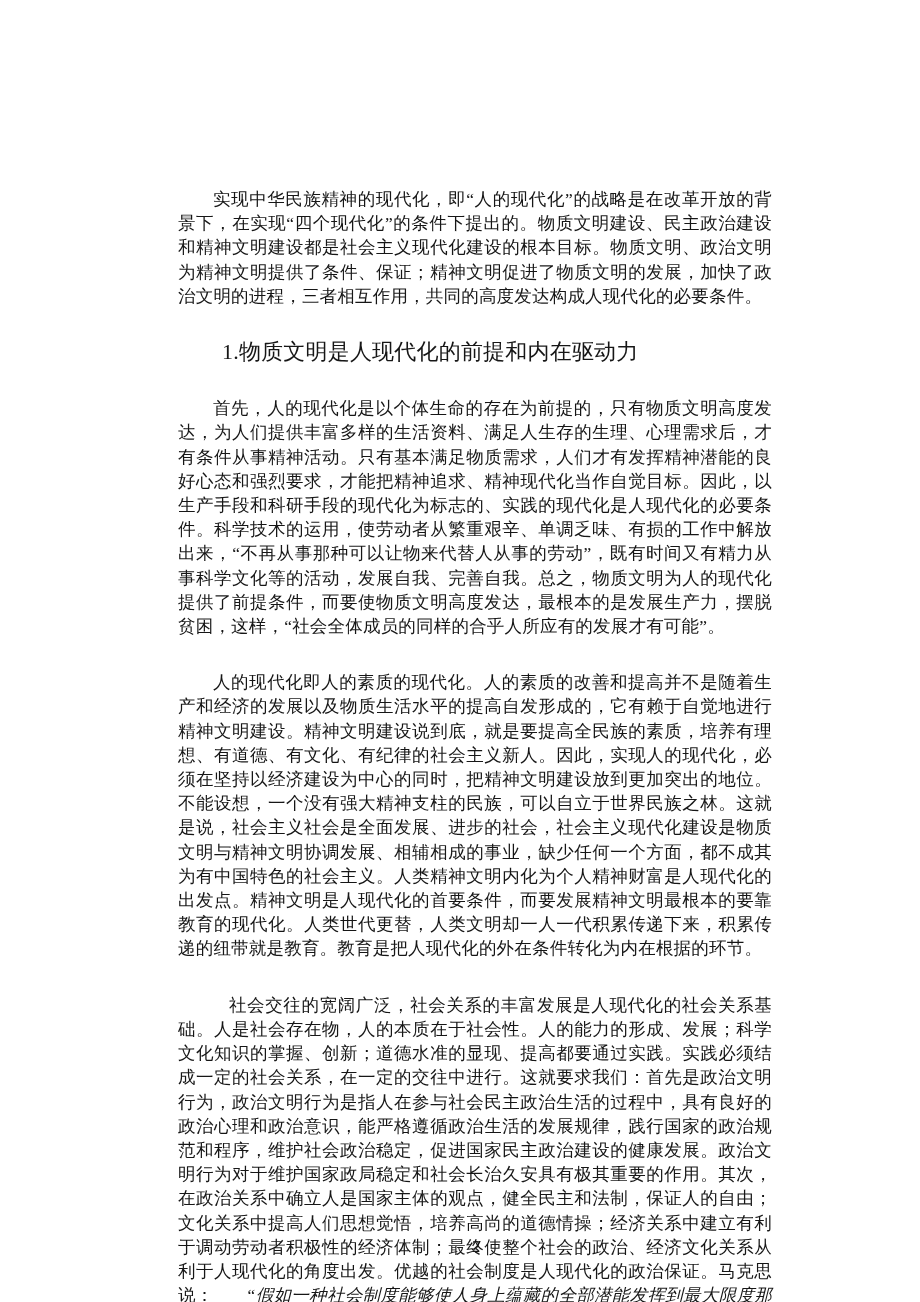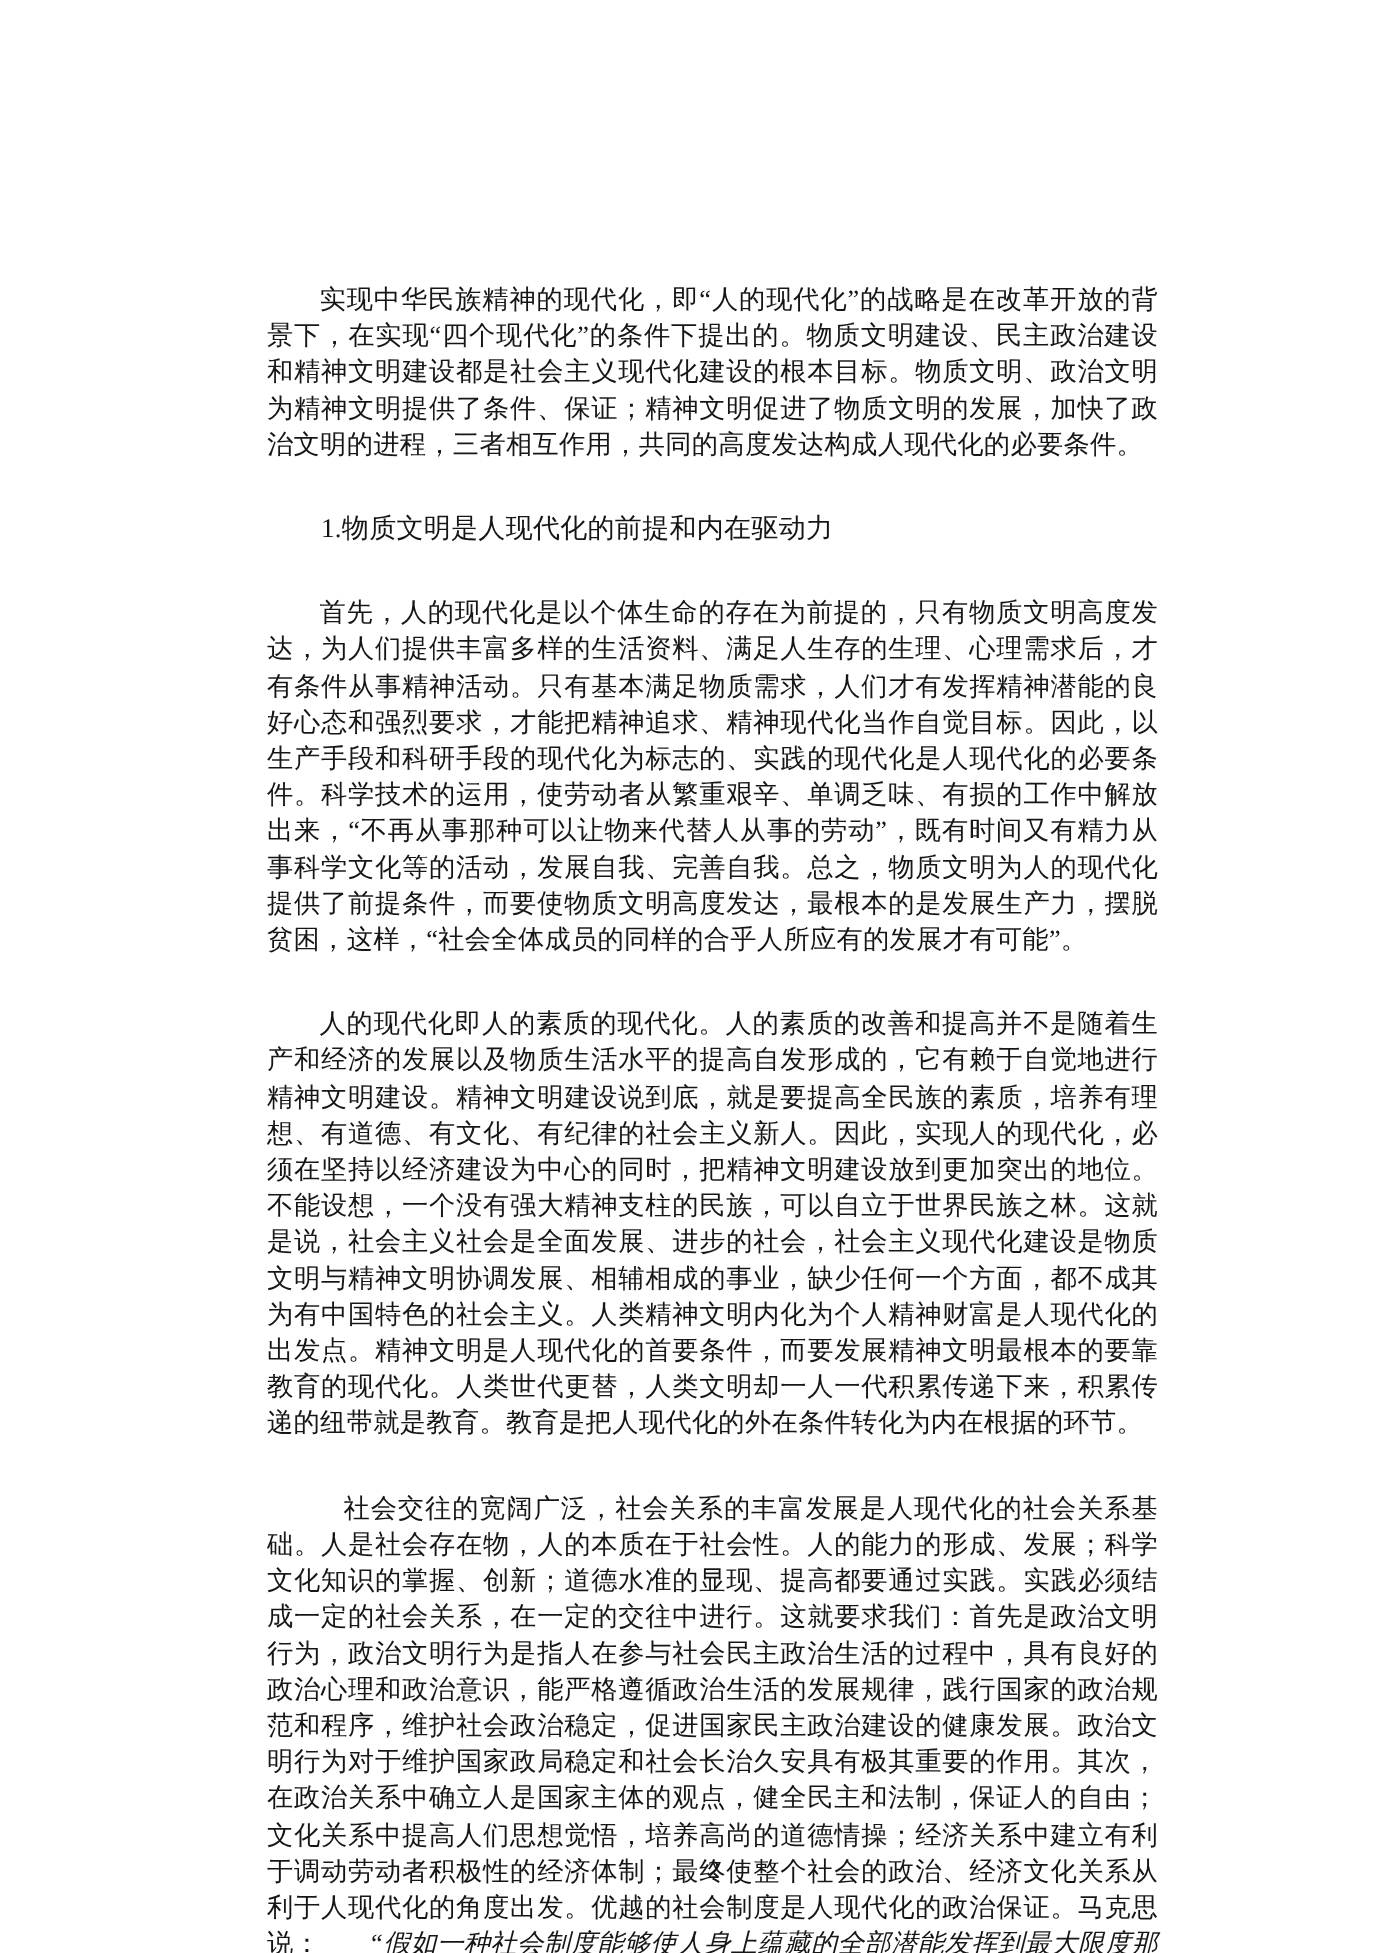--- a/index.html
+++ b/index.html
@@ -31,21 +31,21 @@
   }
   .para {
     text-indent: 2em;
     margin: 0;
     word-break: break-all;
   }
   .heading {
     text-indent: 2em;
     margin: 0;
     font-weight: normal;
-    font-size: 18px;
+    font-size: 22px;
     line-height: 24.2px;
   }
   .quote-italic {
     font-style: italic;
   }
   .page-number {
     position: absolute;
     top: 1203px;
     left: 0;
     width: 920px;

